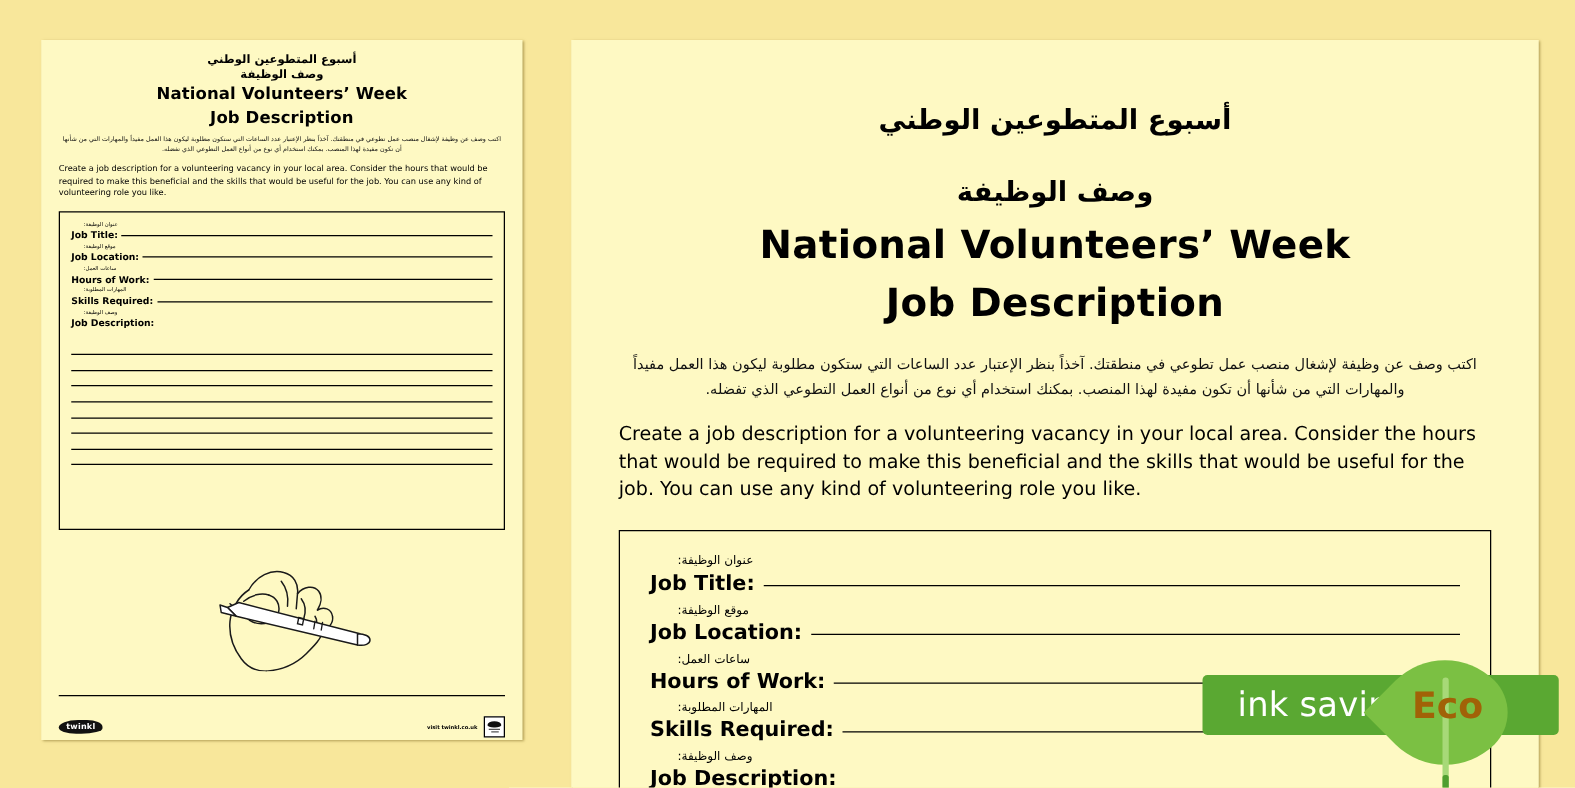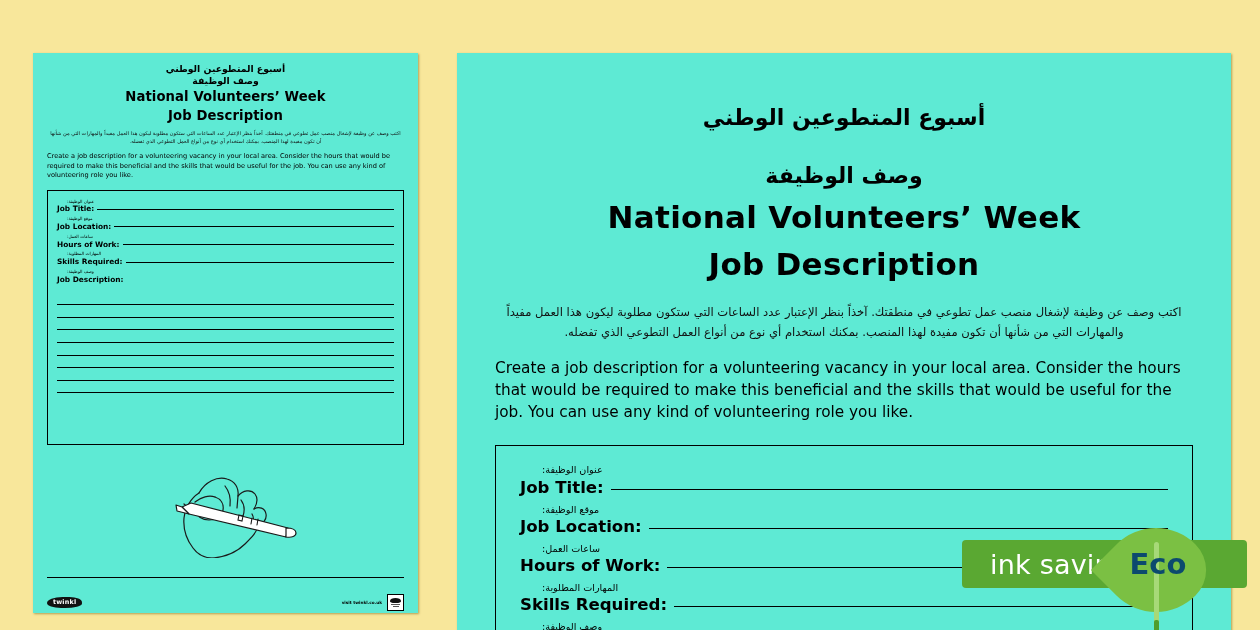--- a/index.html
+++ b/index.html
@@ -12,24 +12,23 @@
 
   body {
     background: #f8e79b;
     font-family: "DejaVu Sans", sans-serif;
     position: relative;
   }
 
   
   .page {
     position: absolute;
-    background: #5eead4;
+    background: #fef9c3;
     box-shadow: 1px 1px 2px rgba(120,100,30,0.55);
     overflow: hidden;
-    margin-top: 21px;
   }
 
   
   #thumb-page {
     left: 33px;
     top: 32px;
     width: 385px;
     height: 560px;
     padding: 10px 14px 8px 14px;
     display: flex;
@@ -311,21 +310,21 @@
   }
   #eco-badge .eco-text {
     position: absolute;
     left: 160px;
     top: 6px;
     width: 72px;
     height: 48px;
     display: flex;
     align-items: center;
     justify-content: center;
-    color: #0c4a6e;
+    color: #a16207;
     font-size: 29px;
     font-weight: bold;
     font-family: "DejaVu Sans", sans-serif;
   }
 </style>
 </head>
 <body style="background: rgb(248, 231, 155);">
 
 <div class="page" id="thumb-page">
 

